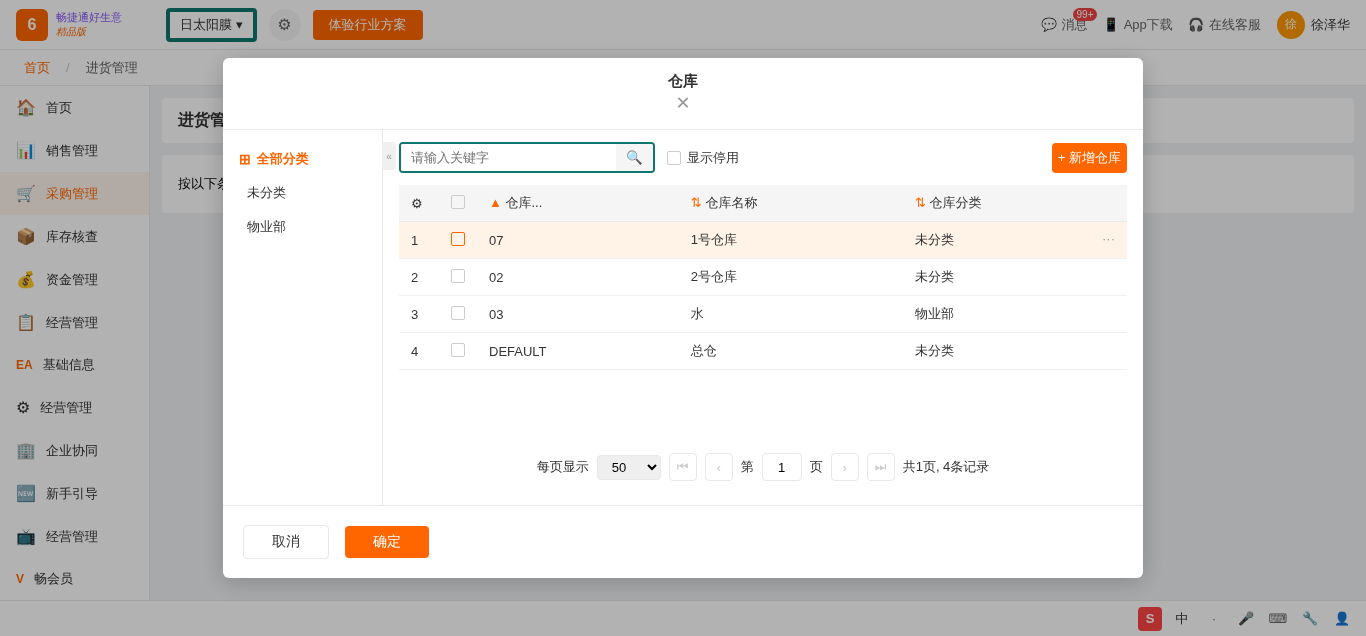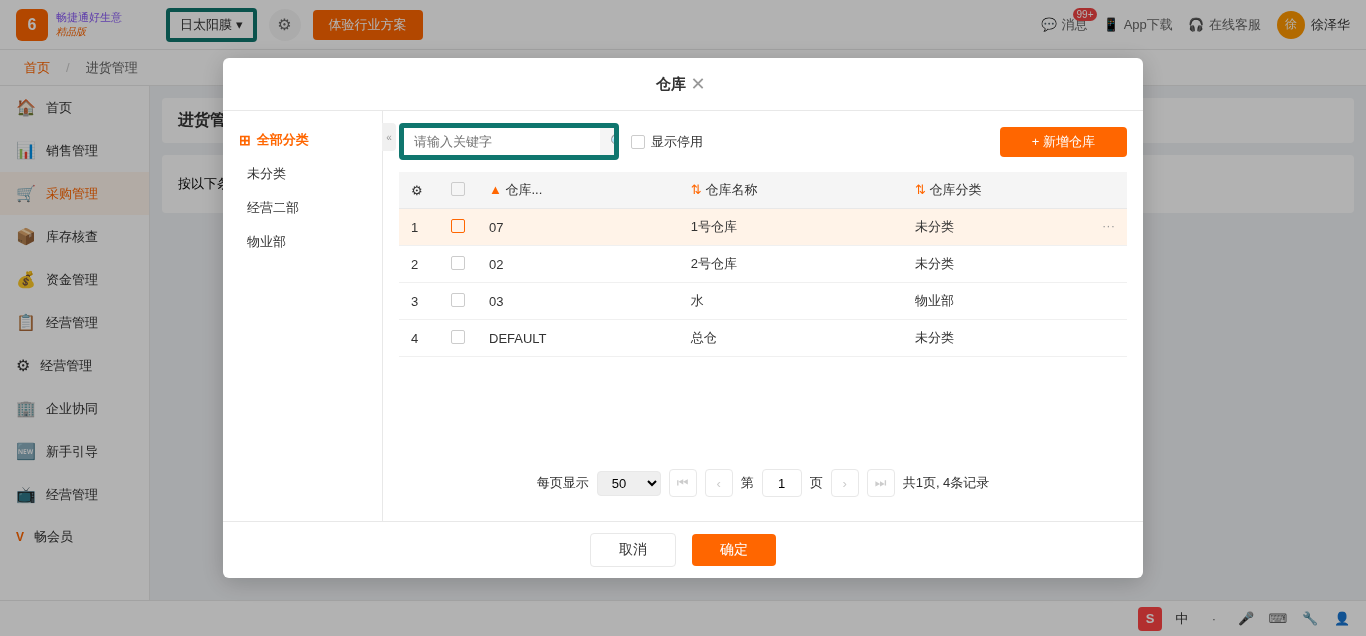--- a/index.html
+++ b/index.html
@@ -137,23 +137,24 @@
       background: #fff;
       border-radius: 6px;
       box-shadow: 0 4px 24px rgba(0,0,0,0.2);
       width: 920px;
       min-height: 520px;
       z-index: 200;
       display: flex;
       flex-direction: column;
     }
     .dialog-header {
-      display: flex; align-items: center; justify-content: center;
+      display: flex; align-items: center; justify-content: flex-start;
       padding: 14px 16px;
       border-bottom: 1px solid #e8e8e8;
+      flex-direction: column;
     }
     .dialog-title { font-size: 15px; font-weight: bold; color: #333; }
     .dialog-close {
       cursor: pointer; color: #999; font-size: 18px;
       width: 24px; height: 24px; display: flex; align-items: center; justify-content: center;
     }
     .dialog-body {
       display: flex; flex: 1;
     }
 
@@ -186,35 +187,35 @@
       flex: 1;
       padding: 12px 16px;
       display: flex;
       flex-direction: column;
     }
     .table-toolbar {
       display: flex; align-items: center; gap: 12px; margin-bottom: 12px;
     }
     .search-box {
       display: flex; align-items: center;
-      border: 5px solid #0f766e; border-radius: 4px;
-      overflow: hidden; width: 220px;
+      border: 2px solid #0f766e; border-radius: 4px;
+      overflow: hidden; width: 256px;
     }
     .search-input {
       flex: 1; border: none; outline: none; padding: 6px 10px; font-size: 13px; color: #333;
     }
     .search-btn {
       background: #f5f5f5; border: none; cursor: pointer; padding: 6px 10px; color: #666;
     }
     .show-disabled { display: flex; align-items: center; gap: 6px; color: #333; font-size: 13px; cursor: pointer; }
     .checkbox { width: 14px; height: 14px; border: 1px solid #ccc; border-radius: 2px; display: inline-block; }
     .add-btn {
       margin-left: auto;
       background: #ff6600; color: #fff; border: none;
-      padding: 6px 32px; border-radius: 4px; cursor: pointer; font-size: 13px;
+      padding: 6px 6px; border-radius: 4px; cursor: pointer; font-size: 13px;
       white-space: nowrap;
     }
 
     
     .data-table {
       width: 100%; border-collapse: collapse; font-size: 13px;
     }
     .data-table th {
       background: #f5f5f5; padding: 9px 12px; text-align: left;
       color: #333; font-weight: normal; border-bottom: 1px solid #e8e8e8;
@@ -240,22 +241,22 @@
       border: 1px solid #e8e8e8; border-radius: 4px; cursor: pointer; color: #666;
     }
     .page-nav.disabled { color: #ccc; cursor: default; }
     .page-input {
       width: 40px; height: 28px; text-align: center; border: 1px solid #e8e8e8;
       border-radius: 4px; font-size: 13px;
     }
 
     
     .dialog-footer {
-      display: flex; align-items: center; justify-content: center;
-      gap: 16px; padding: 11px 20px; border-top: 1px solid #e8e8e8;
+      display: flex; align-items: center; 
+      gap: 16px; padding: 19px 20px; border-top: 1px solid #e8e8e8;
     }
     .cancel-btn {
       padding: 7px 28px; border: 1px solid #e8e8e8; border-radius: 4px;
       background: #fff; cursor: pointer; font-size: 14px; color: #333;
     }
     .confirm-btn {
       padding: 7px 28px; border: none; border-radius: 4px;
       background: #ff6600; color: #fff; cursor: pointer; font-size: 14px;
     }
 
@@ -337,20 +338,24 @@
       <span class="icon">📦</span>
       <span>库存核查</span>
     </div>
     <div class="sidebar-item">
       <span class="icon">💰</span>
       <span>资金管理</span>
     </div>
     <div class="sidebar-item">
       <span class="icon">📋</span>
       <span>经营管理</span>
+    </div>
+    <div class="sidebar-item">
+      <span class="icon" style="font-size:12px;font-weight:bold;color:#ff6600;">EA</span>
+      <span>基础信息</span>
     </div>
     <div class="sidebar-item">
       <span class="icon">⚙</span>
       <span>经营管理</span>
     </div>
     <div class="sidebar-item">
       <span class="icon">🏢</span>
       <span>企业协同</span>
     </div>
     <div class="sidebar-item">
@@ -387,23 +392,20 @@
   <div class="dialog-body">
 
     <div class="category-panel">
       <div class="category-collapse">«</div>
       <div class="category-all">
         <span class="grid-icon">⊞</span>
         <span>全部分类</span>
       </div>
       <div class="category-item">
         <span>未分类</span>
-      </div>
-      <div class="category-item">
-        <span>经营二部</span>
       </div>
       <div class="category-item">
         <span>物业部</span>
       </div>
     </div>
 
     <div class="table-panel">
       <div class="table-toolbar">
         <div class="search-box">
           <input class="search-input" type="text" placeholder="请输入关键字" style="">

